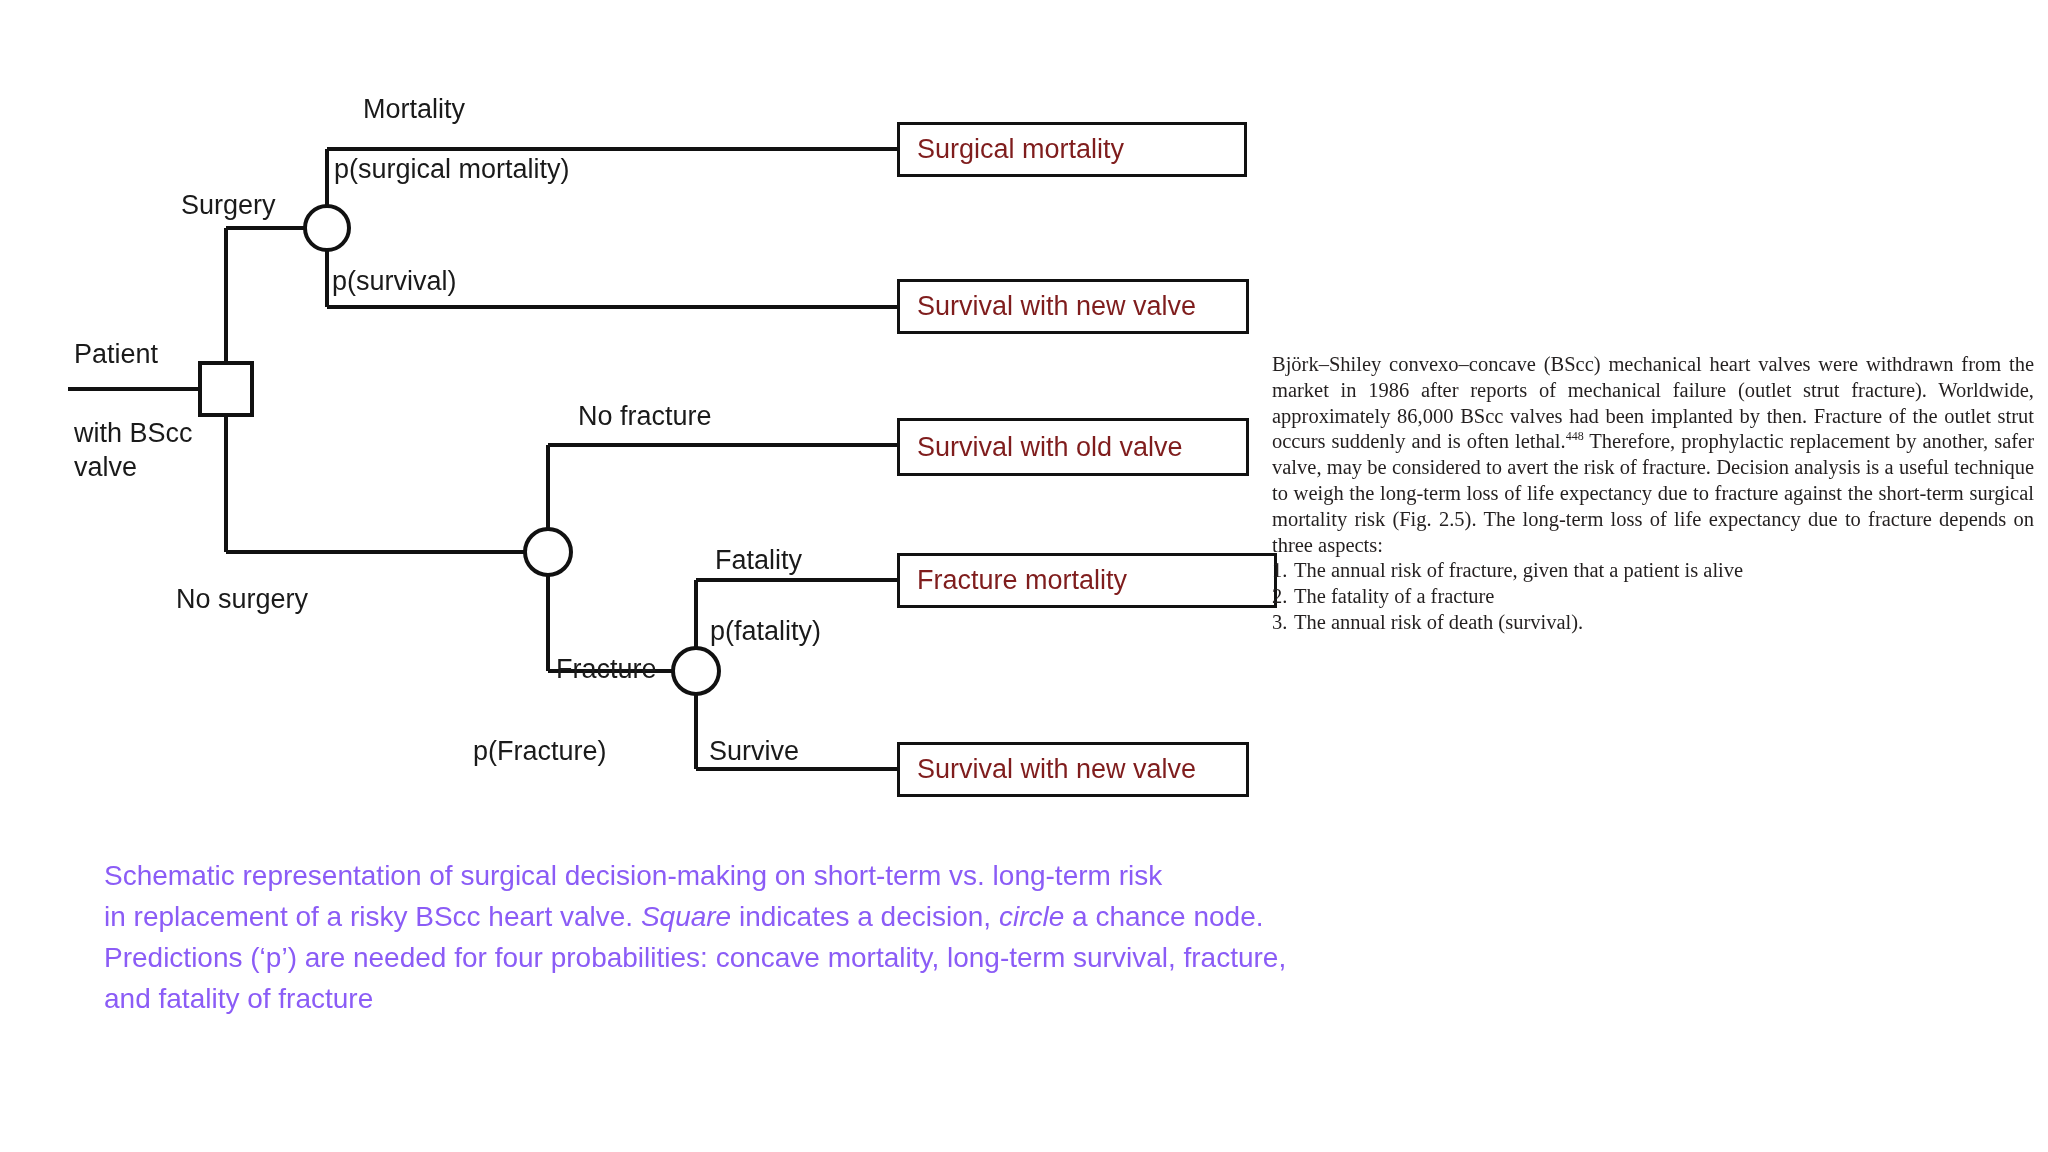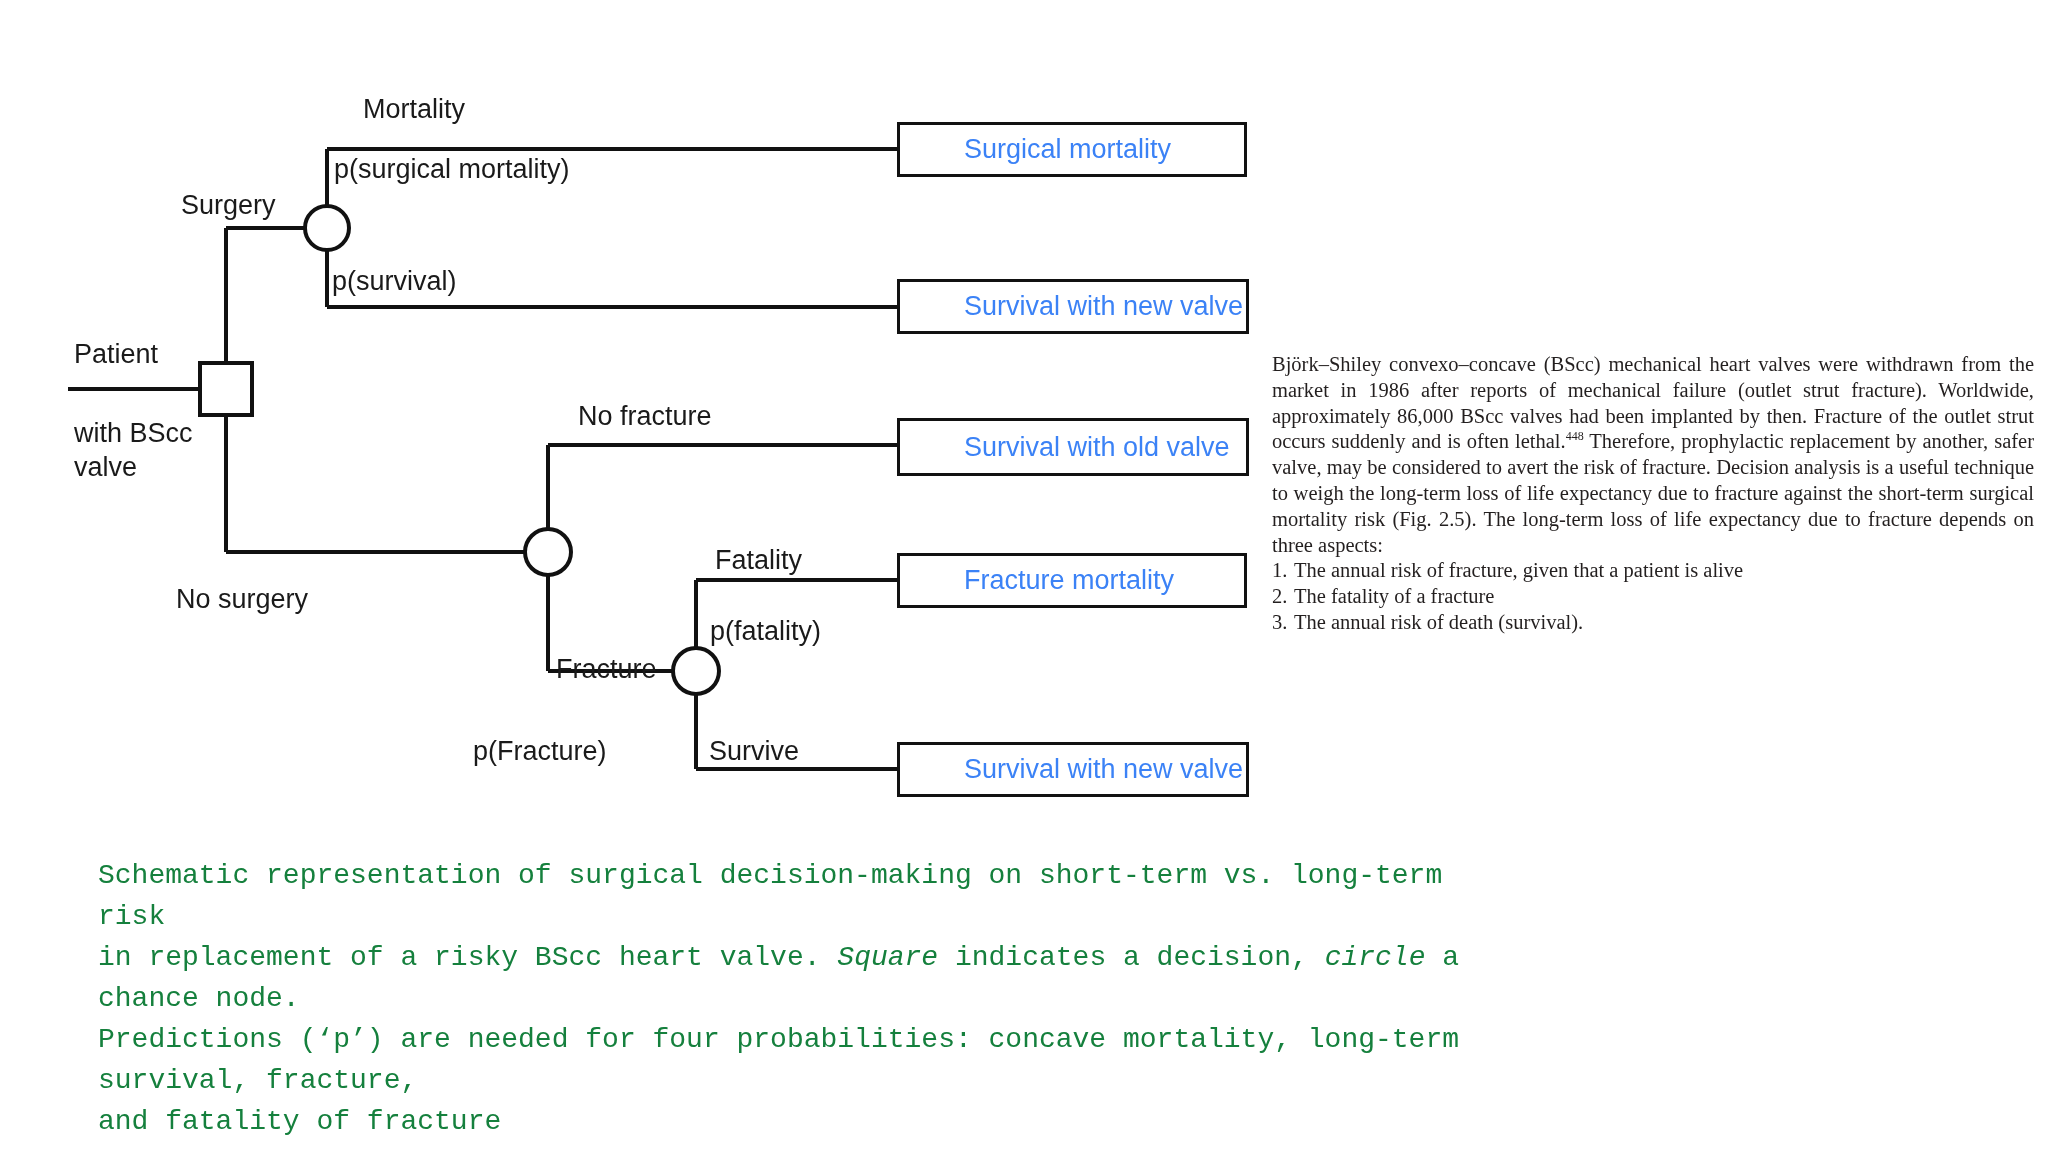--- a/index.html
+++ b/index.html
@@ -45,23 +45,22 @@
     border: 3px solid #111111;
     background: #ffffff;
     box-sizing: border-box;
     display: flex;
     align-items: center;
     padding-left: 17px;
   }
   .outcome-box .outcome-text {
     font-family: "Liberation Sans", sans-serif;
     font-size: 27px;
-    color: #3b82f6;
+    color: #7f1d1d;
     white-space: nowrap;
-    margin-left: 47px;
   }
 
   
   #body-text {
     position: absolute;
     left: 1272px;
     top: 352px;
     width: 762px;
     font-family: "Liberation Serif", serif;
     font-size: 20.5px;
@@ -89,27 +88,27 @@
     display: flex;
   }
   #body-text ol.aspect-list li .num {
     width: 22px;
     flex: 0 0 22px;
   }
 
   
   #caption {
     position: absolute;
-    left: 98px;
+    left: 104px;
     top: 855px;
     width: 1420px;
-    font-family: Liberation Mono, monospace;
+    font-family: Liberation Sans, sans-serif;
     font-size: 28px;
     line-height: 41px;
-    color: #15803d;
+    color: #8b5cf6;
   }
   #caption .ital { font-style: italic; }
 </style>
 </head>
 <body>
 
 <div id="figure-area">
 
   <svg id="tree-svg" width="1300" height="840" viewBox="0 0 1300 840">
     <g stroke="#111111" stroke-width="4" fill="none" stroke-linecap="butt">
@@ -183,21 +182,21 @@
   </div>
 
   <div class="outcome-box" style="left:897px; top:279px; width:352px; height:55px;">
     <span class="outcome-text">Survival with new valve</span>
   </div>
 
   <div class="outcome-box" style="left:897px; top:418px; width:352px; height:58px;">
     <span class="outcome-text">Survival with old valve</span>
   </div>
 
-  <div class="outcome-box" style="left:897px; top:553px; width:350px; height:55px;">
+  <div class="outcome-box" style="left:897px; top:553px; width:380px; height:55px;">
     <span class="outcome-text">Fracture mortality</span>
   </div>
 
   <div class="outcome-box" style="left:897px; top:742px; width:352px; height:55px;">
     <span class="outcome-text">Survival with new valve</span>
   </div>
 
 </div>
 
 <div id="body-text">

